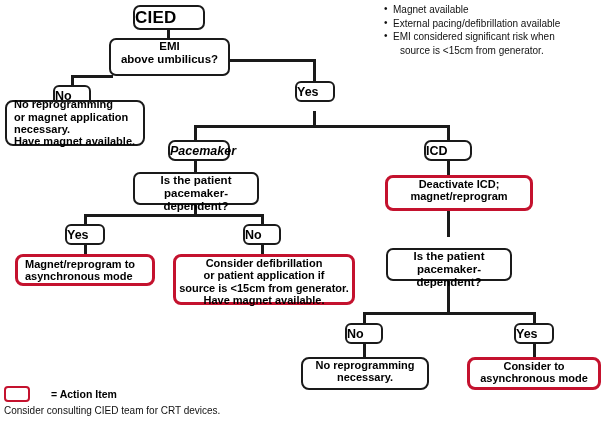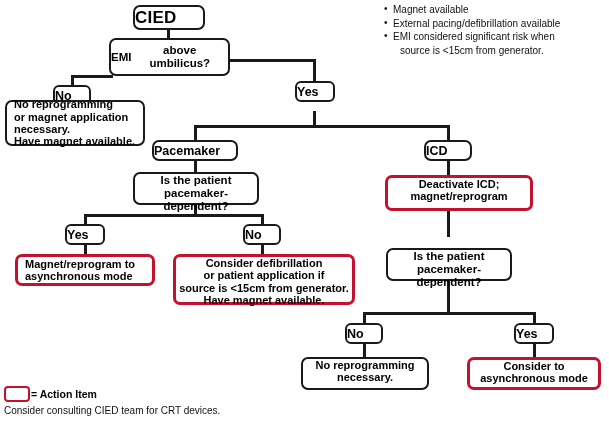--- a/index.html
+++ b/index.html
@@ -15,35 +15,35 @@
         display:flex;align-items:center;justify-content:flex-start;
         text-align:center;font-weight:bold;color:#000000;
         line-height:1.12;z-index:5;}
 
   .node.red{border-color:#C4122E;border-width:3px;}
 
   
   .t-title{font-size:17px;letter-spacing:.2px;}
   .t-lbl{font-size:12.5px;}
   .t-q{font-size:11.5px;}
-  .t-box{font-size:11px;}
+  .t-box{font-size:11px;border-radius:8px;}
 
   .pill{border-radius:6px;}
   .lead-left{justify-content:flex-start;text-align:left;padding-left:7px;}
 
   
   #notes{position:absolute;left:384px;top:3px;width:225px;
          font-size:10px;color:#111;line-height:1.32;}
   #notes .b{position:relative;padding-left:9px;margin-bottom:.5px;}
   #notes .b:before{content:"\2022";position:absolute;left:0;top:-1px;}
   #notes .cont{padding-left:16px;}
 
   
   #legend{position:absolute;left:4px;top:386px;width:280px;}
-  #legend .row{display:flex;align-items:center;gap:1px;}
+  #legend .row{display:flex;align-items:center;gap:21px;}
   #legend .swatch{width:22px;height:12px;border:2.5px solid #C4122E;
                   border-radius:4px;background:#fff;}
   #legend .eq{font-size:10.5px;font-weight:bold;color:#000;}
   #legend .note{font-size:10px;color:#111;line-height:1.35;margin-top:2px;}
 </style>
 </head>
 <body>
 
 <div id="page">
 
@@ -92,41 +92,41 @@
   <div class="ln" style="left:533px;top:312px;width:3px;height:12px;"></div>
 
   <div class="ln" style="left:363px;top:343px;width:3px;height:15px;"></div>
 
   <div class="ln" style="left:533px;top:343px;width:3px;height:15px;"></div>
 
   <div class="node t-title" style="left:133px;top:5px;width:72px;height:25px;">
     <span>CIED</span>
   </div>
 
-  <div class="node t-q" style="left:109px;top:38px;width:121px;height:38px;flex-direction:row;">
+  <div class="node t-q" style="left:109px;top:38px;width:121px;height:38px;flex-direction:column;">
     <span>EMI</span>
     <span>above umbilicus?</span>
   </div>
 
   <div class="node t-lbl pill" style="left:53px;top:85px;width:38px;height:21px;">
     <span>No</span>
   </div>
 
   <div class="node t-lbl pill" style="left:295px;top:81px;width:40px;height:21px;">
     <span>Yes</span>
   </div>
 
   <div class="node t-box lead-left" style="left:5px;top:100px;width:140px;height:46px;flex-direction:column;align-items:flex-start;justify-content:center;">
     <span>No reprogramming</span>
     <span>or magnet application</span>
     <span>necessary.</span>
     <span>Have magnet available.</span>
   </div>
 
-  <div class="node t-lbl" style="left:152px;top:140px;width:86px;height:21px;">
+  <div class="node t-lbl" style="left:168px;top:140px;width:62px;height:21px;font-style:italic;">
     <span>Pacemaker</span>
   </div>
 
   <div class="node t-lbl" style="left:424px;top:140px;width:48px;height:21px;">
     <span>ICD</span>
   </div>
 
   <div class="node t-q" style="left:133px;top:172px;width:126px;height:33px;flex-direction:column;">
     <span>Is the patient</span>
     <span>pacemaker-dependent?</span>

